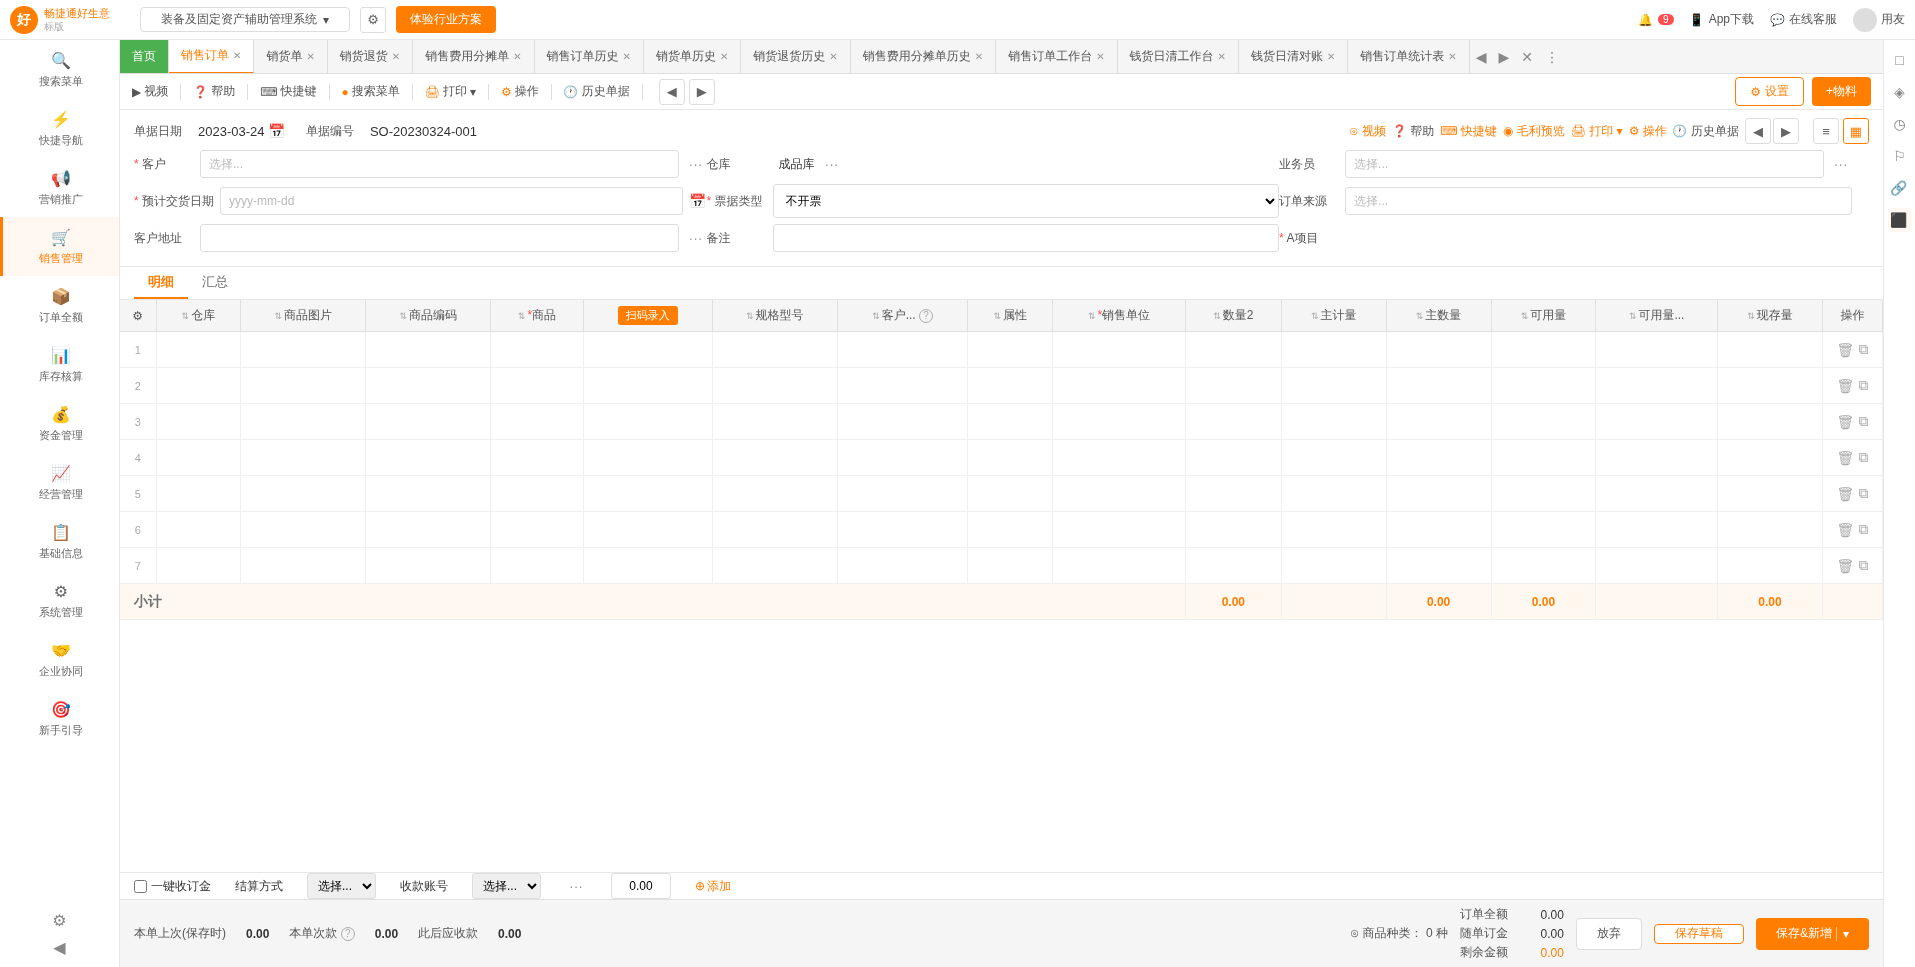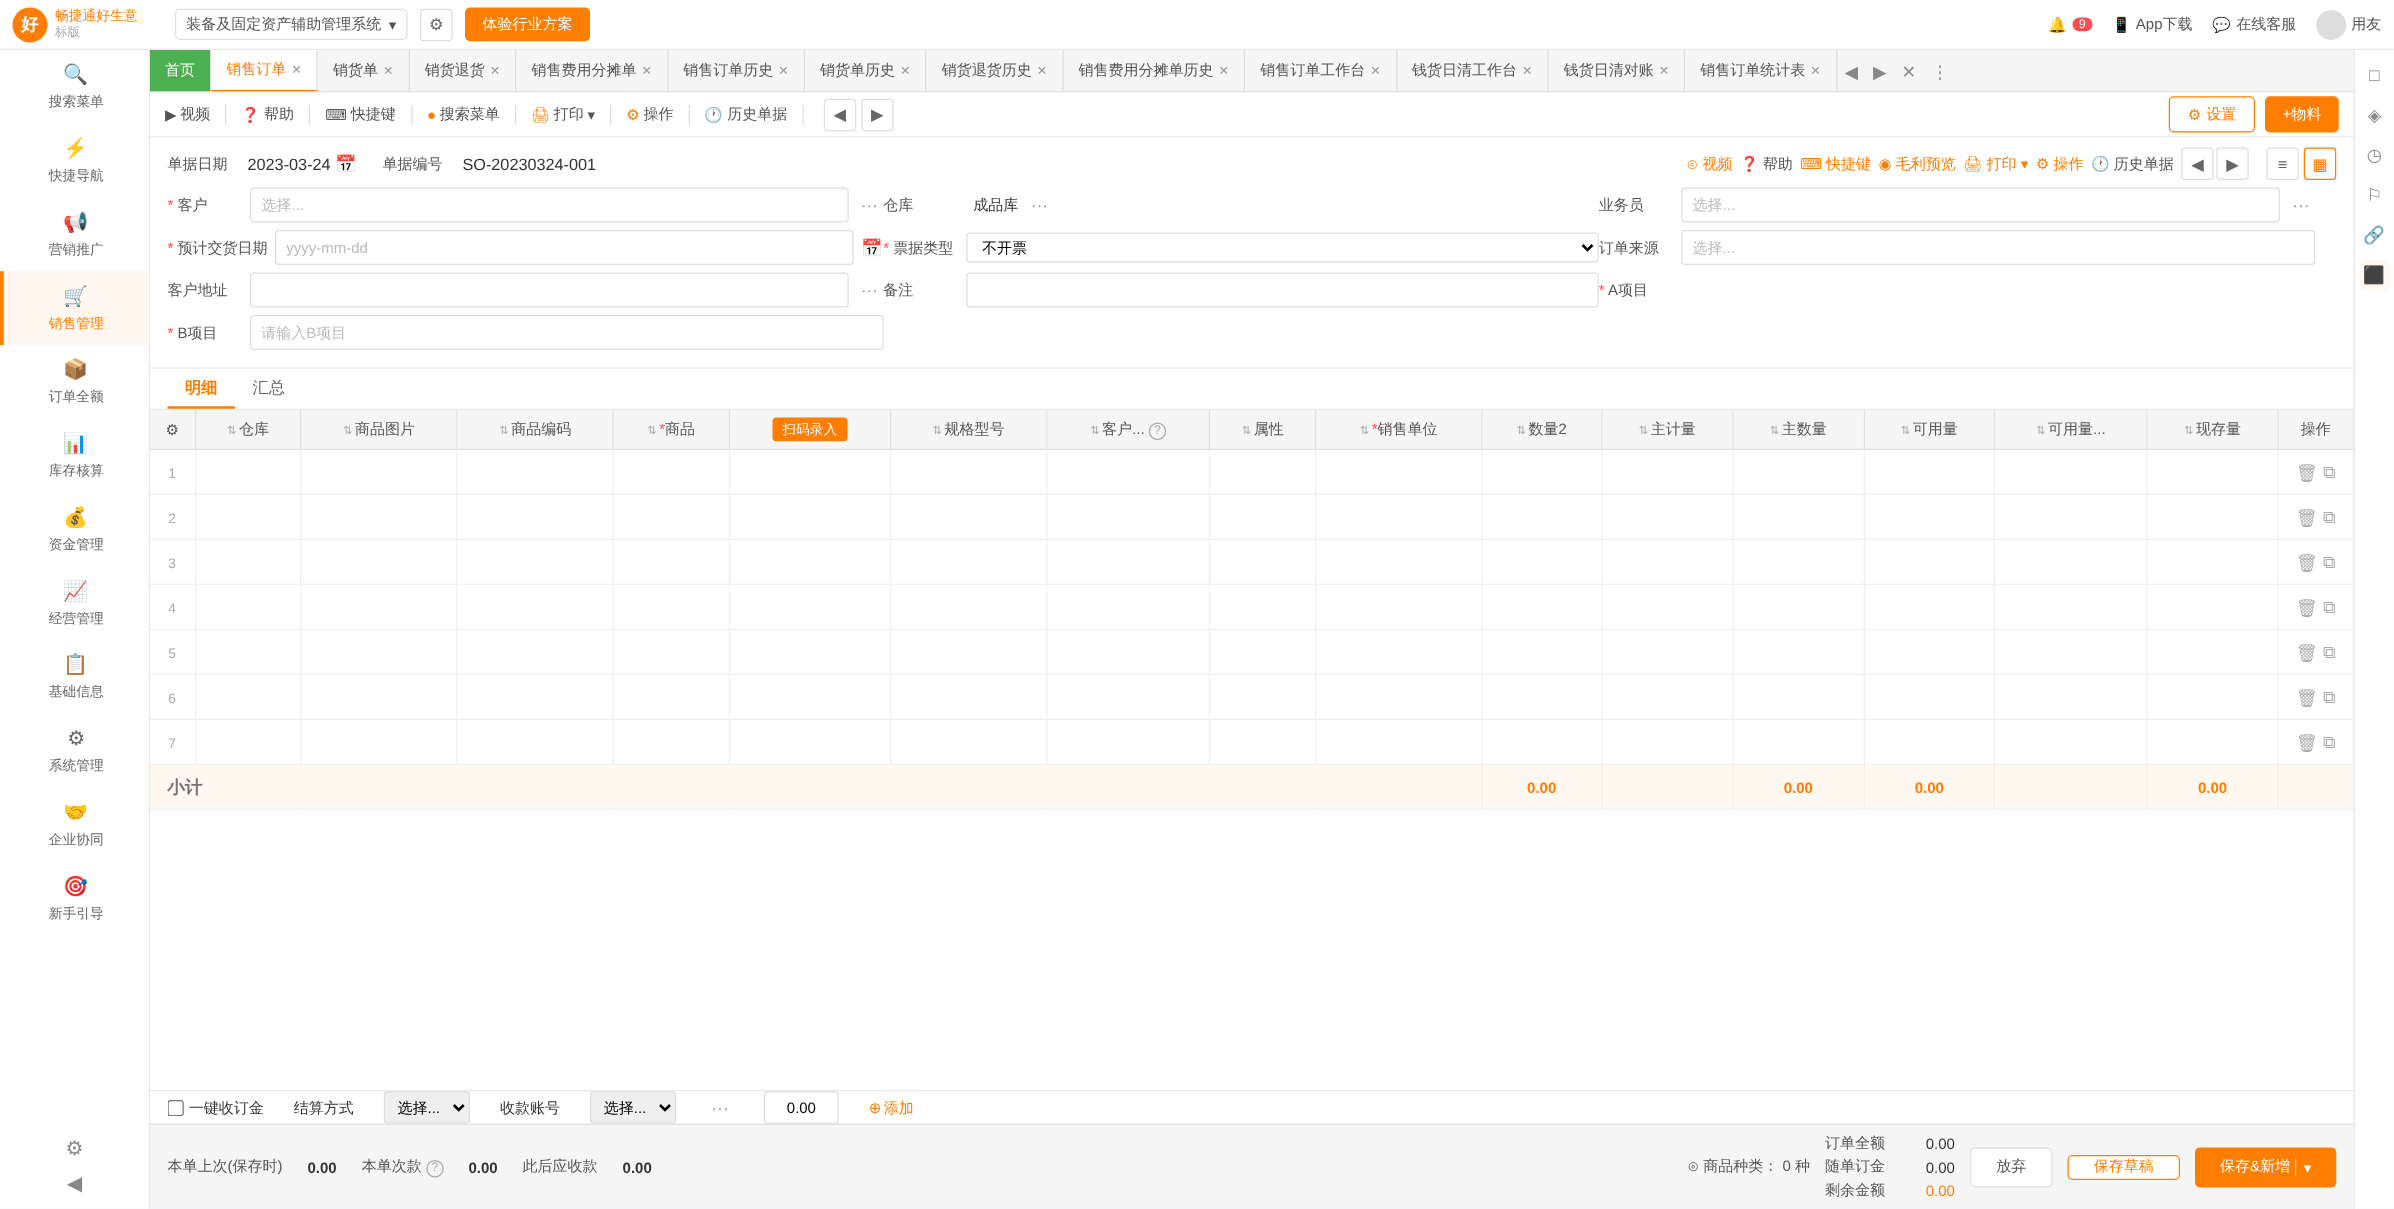--- a/index.html
+++ b/index.html
@@ -32,21 +32,21 @@
       color: white;
       font-size: 14px;
       font-weight: bold;
     }
     .logo-text { font-size: 11px; color: #ff7d00; line-height: 1.3; }
     .system-selector {
       display: flex;
       align-items: center;
       border: 1px solid #ddd;
       border-radius: 4px;
-      padding: 3px 8px;
+      padding: 3px 20px;
       gap: 6px;
       cursor: pointer;
       font-size: 12px;
       color: #555;
     }
     .header-btn {
       background: #ff7d00;
       color: white;
       border: none;
       border-radius: 4px;
@@ -245,21 +245,21 @@
       border-radius: 3px;
       padding: 0 8px;
       font-size: 12px;
       color: #333;
       outline: none;
       min-width: 0;
     }
     .form-input::placeholder { color: #bbb; }
     .form-select {
       flex: 1;
-      height: 24px;
+      height: 34px;
       border: 1px solid #ddd;
       border-radius: 3px;
       padding: 0 8px;
       font-size: 12px;
       background: white;
       outline: none;
     }
     .dots-btn { color: #999; cursor: pointer; font-size: 14px; padding: 0 4px; }
     .cal-icon { color: #999; cursor: pointer; font-size: 14px; }
 
@@ -758,26 +758,20 @@
         </div>
         <div class="form-field" style="flex:1;max-width:33%;">
           <span class="form-label">备注</span>
           <input class="form-input" placeholder="" style="">
         </div>
         <div class="form-field" style="flex:1;max-width:33%;">
           <span class="form-label required">A项目</span>
         </div>
       </div>
 
-      <div class="form-row">
-        <div class="form-field" style="flex:0 0 33%;">
-          <span class="form-label required">B项目</span>
-          <input class="form-input" placeholder="请输入B项目" style="">
-        </div>
-      </div>
     </div>
 
     <div class="detail-tabs">
       <div class="detail-tab active">明细</div>
       <div class="detail-tab">汇总</div>
     </div>
 
     <div class="table-container">
       <table>
         <thead>

